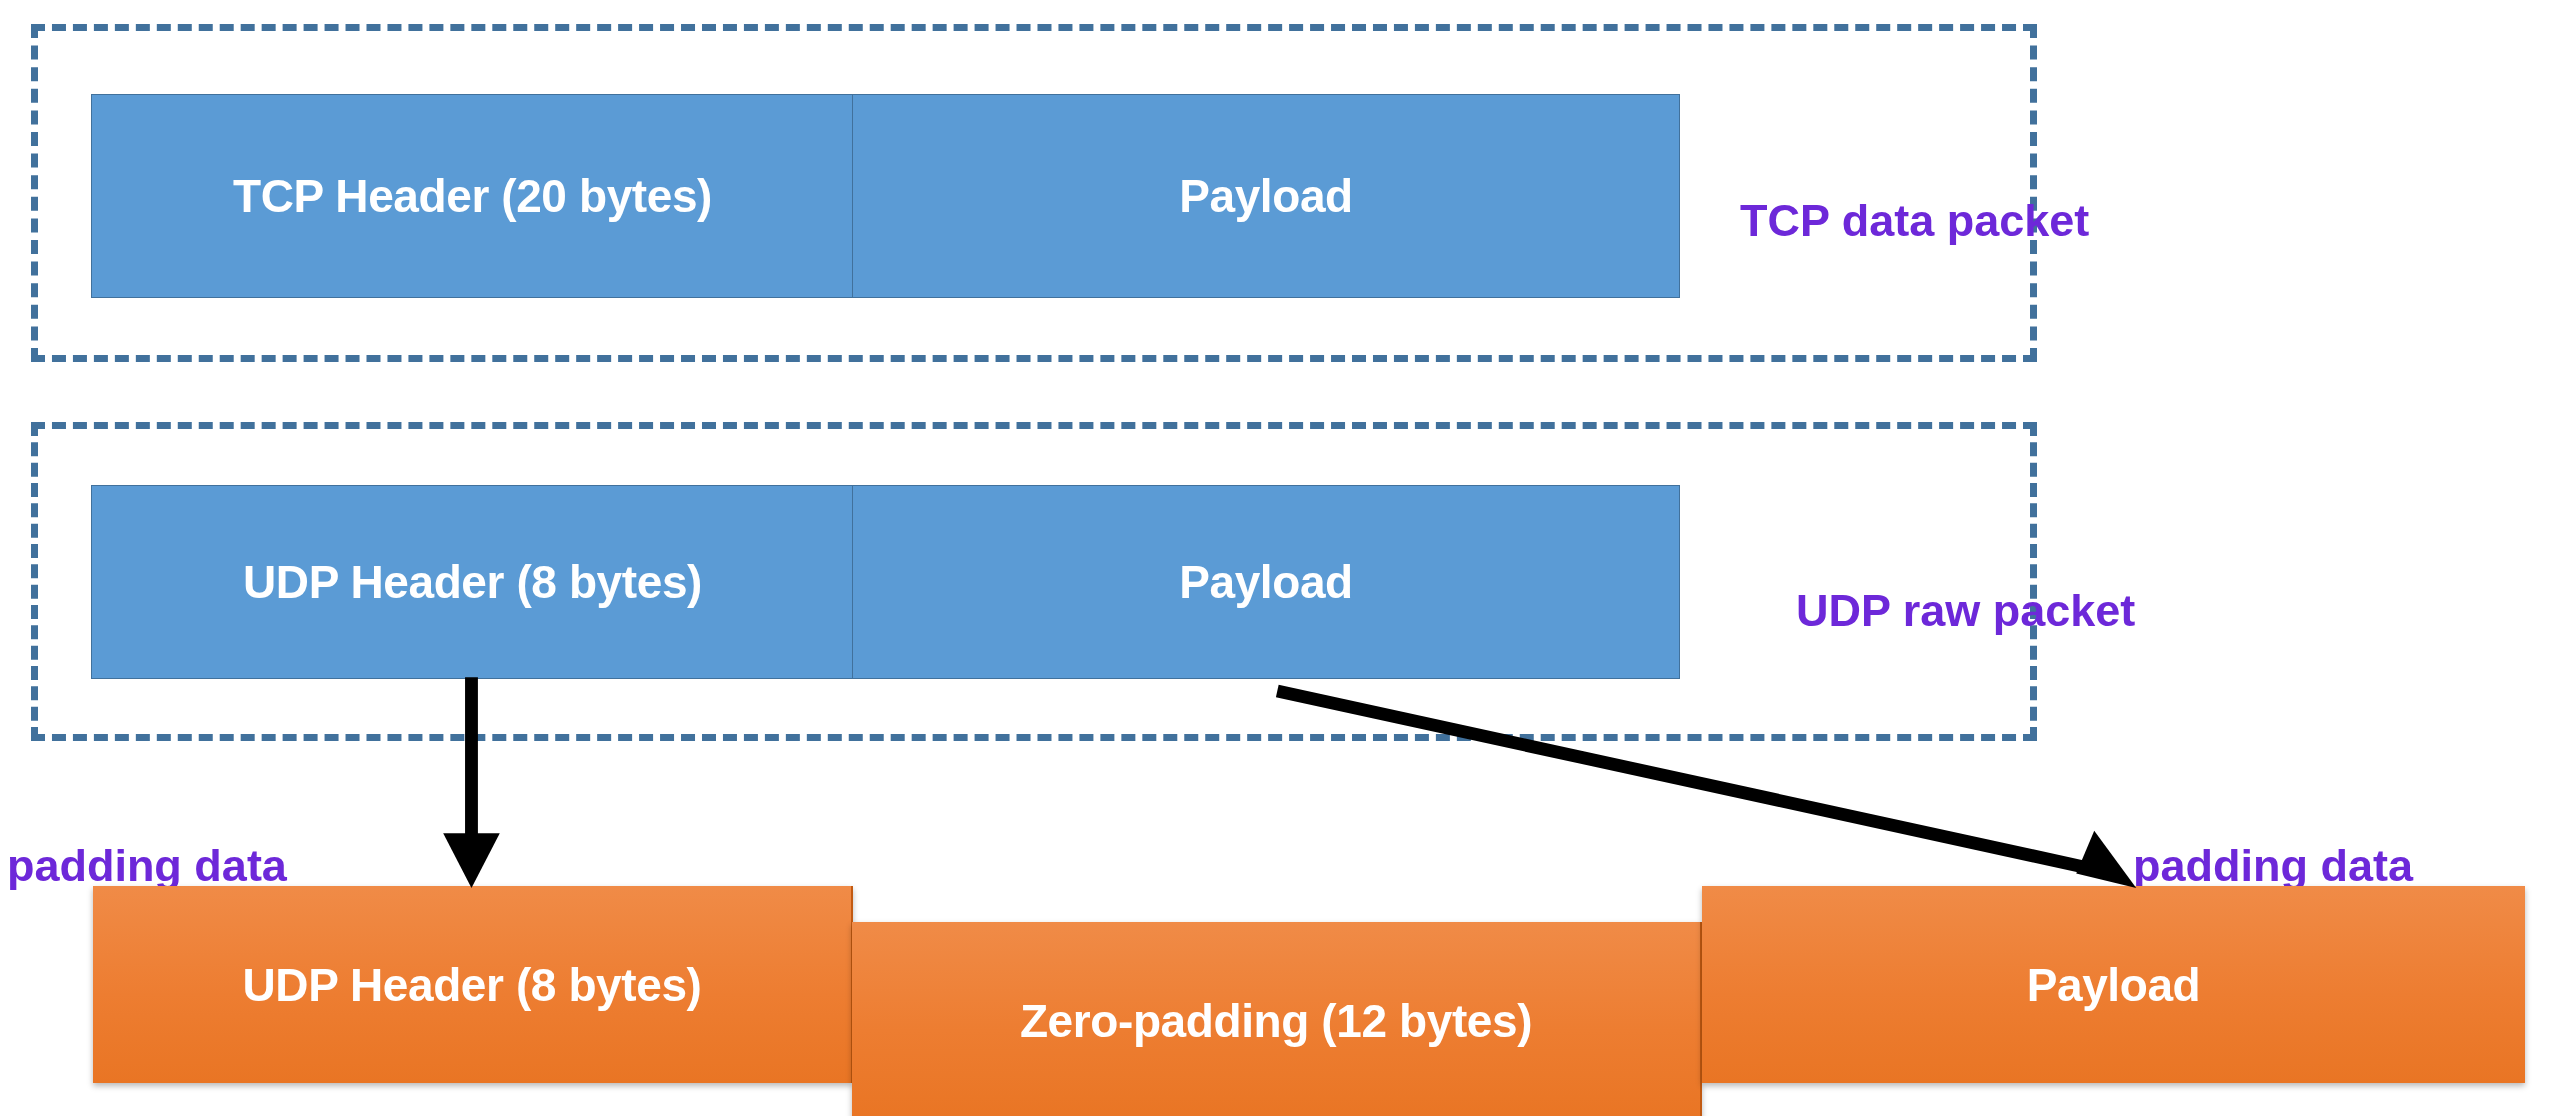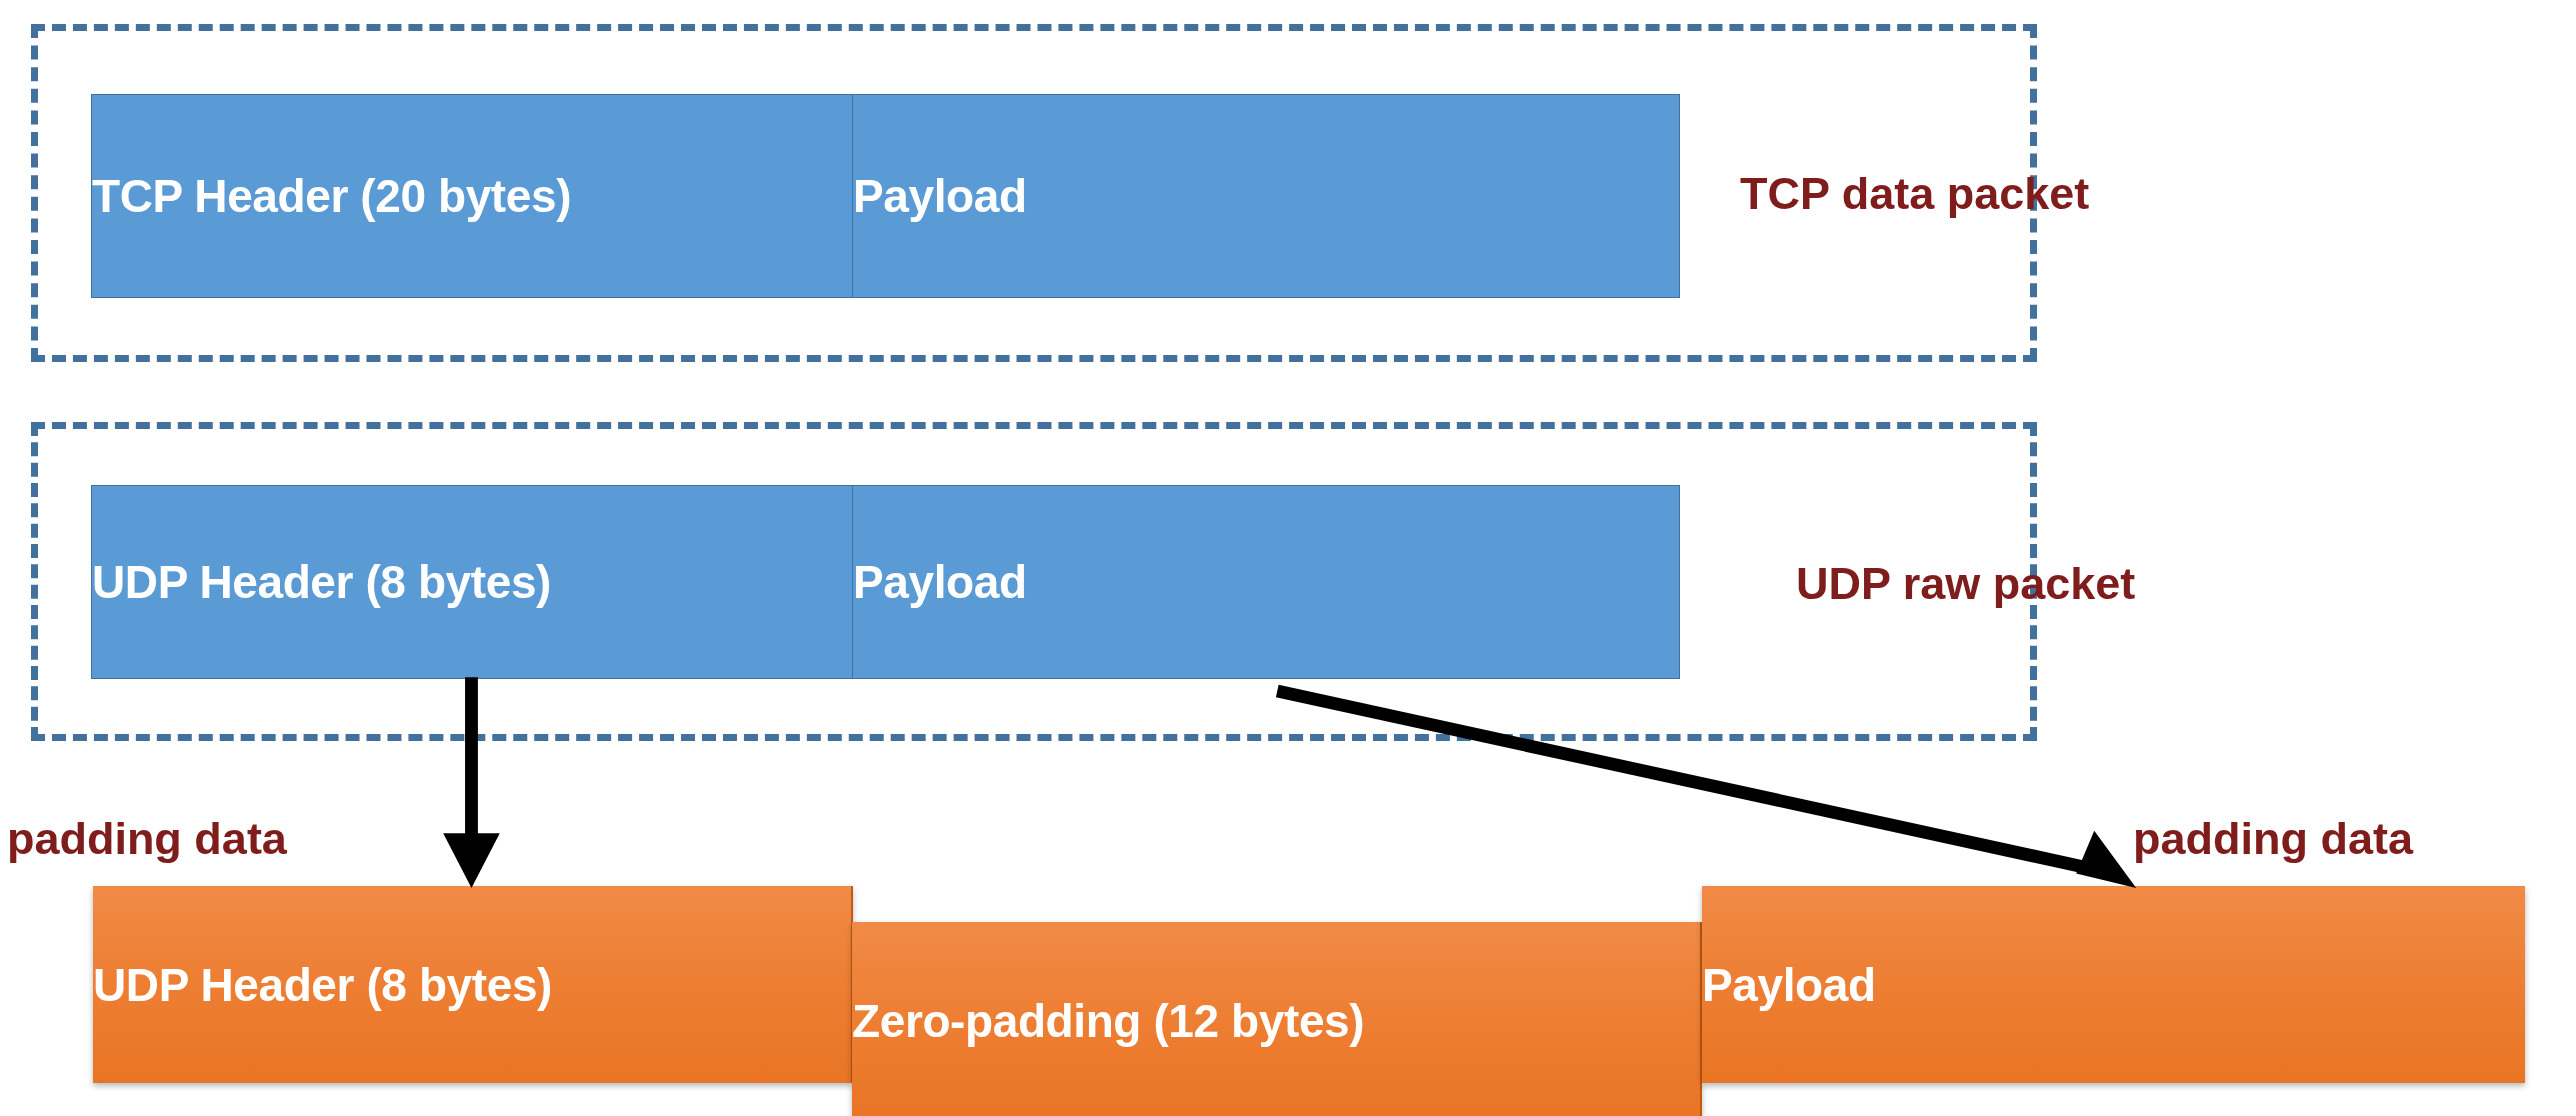--- a/index.html
+++ b/index.html
@@ -25,20 +25,21 @@
     box-sizing: border-box;
     background: transparent;
   }
 
   
   .seg {
     position: absolute;
     box-sizing: border-box;
     display: flex;
     align-items: center;
+    justify-content: center;
     color: #FFFFFF;
     font-weight: bold;
     font-size: 46px;
     letter-spacing: -0.4px;
     white-space: nowrap;
     overflow: hidden;
   }
   .seg-blue {
     background: #5B9BD5;
     border: 1.7px solid #41719C;
@@ -46,25 +47,26 @@
   .seg-orange {
     background: linear-gradient(180deg, #F08B47 0%, #ED7D31 55%, #E97524 100%);
     border-right: 2.6px solid #C25A11;
     box-shadow: 0 3.4px 6px rgba(0,0,0,0.28);
   }
   .seg-orange.last { border-right: none; }
 
   
   .caption {
     position: absolute;
-    color: #7f1d1d;
+    color: #6d28d9;
     font-weight: bold;
     font-size: 45px;
     white-space: nowrap;
     line-height: 1;
+    margin-top: 27px;
   }
 
   
   #arrows {
     position: absolute;
     left: 0; top: 0;
     width: 2576px;
     height: 1117px;
     pointer-events: none;
   }

